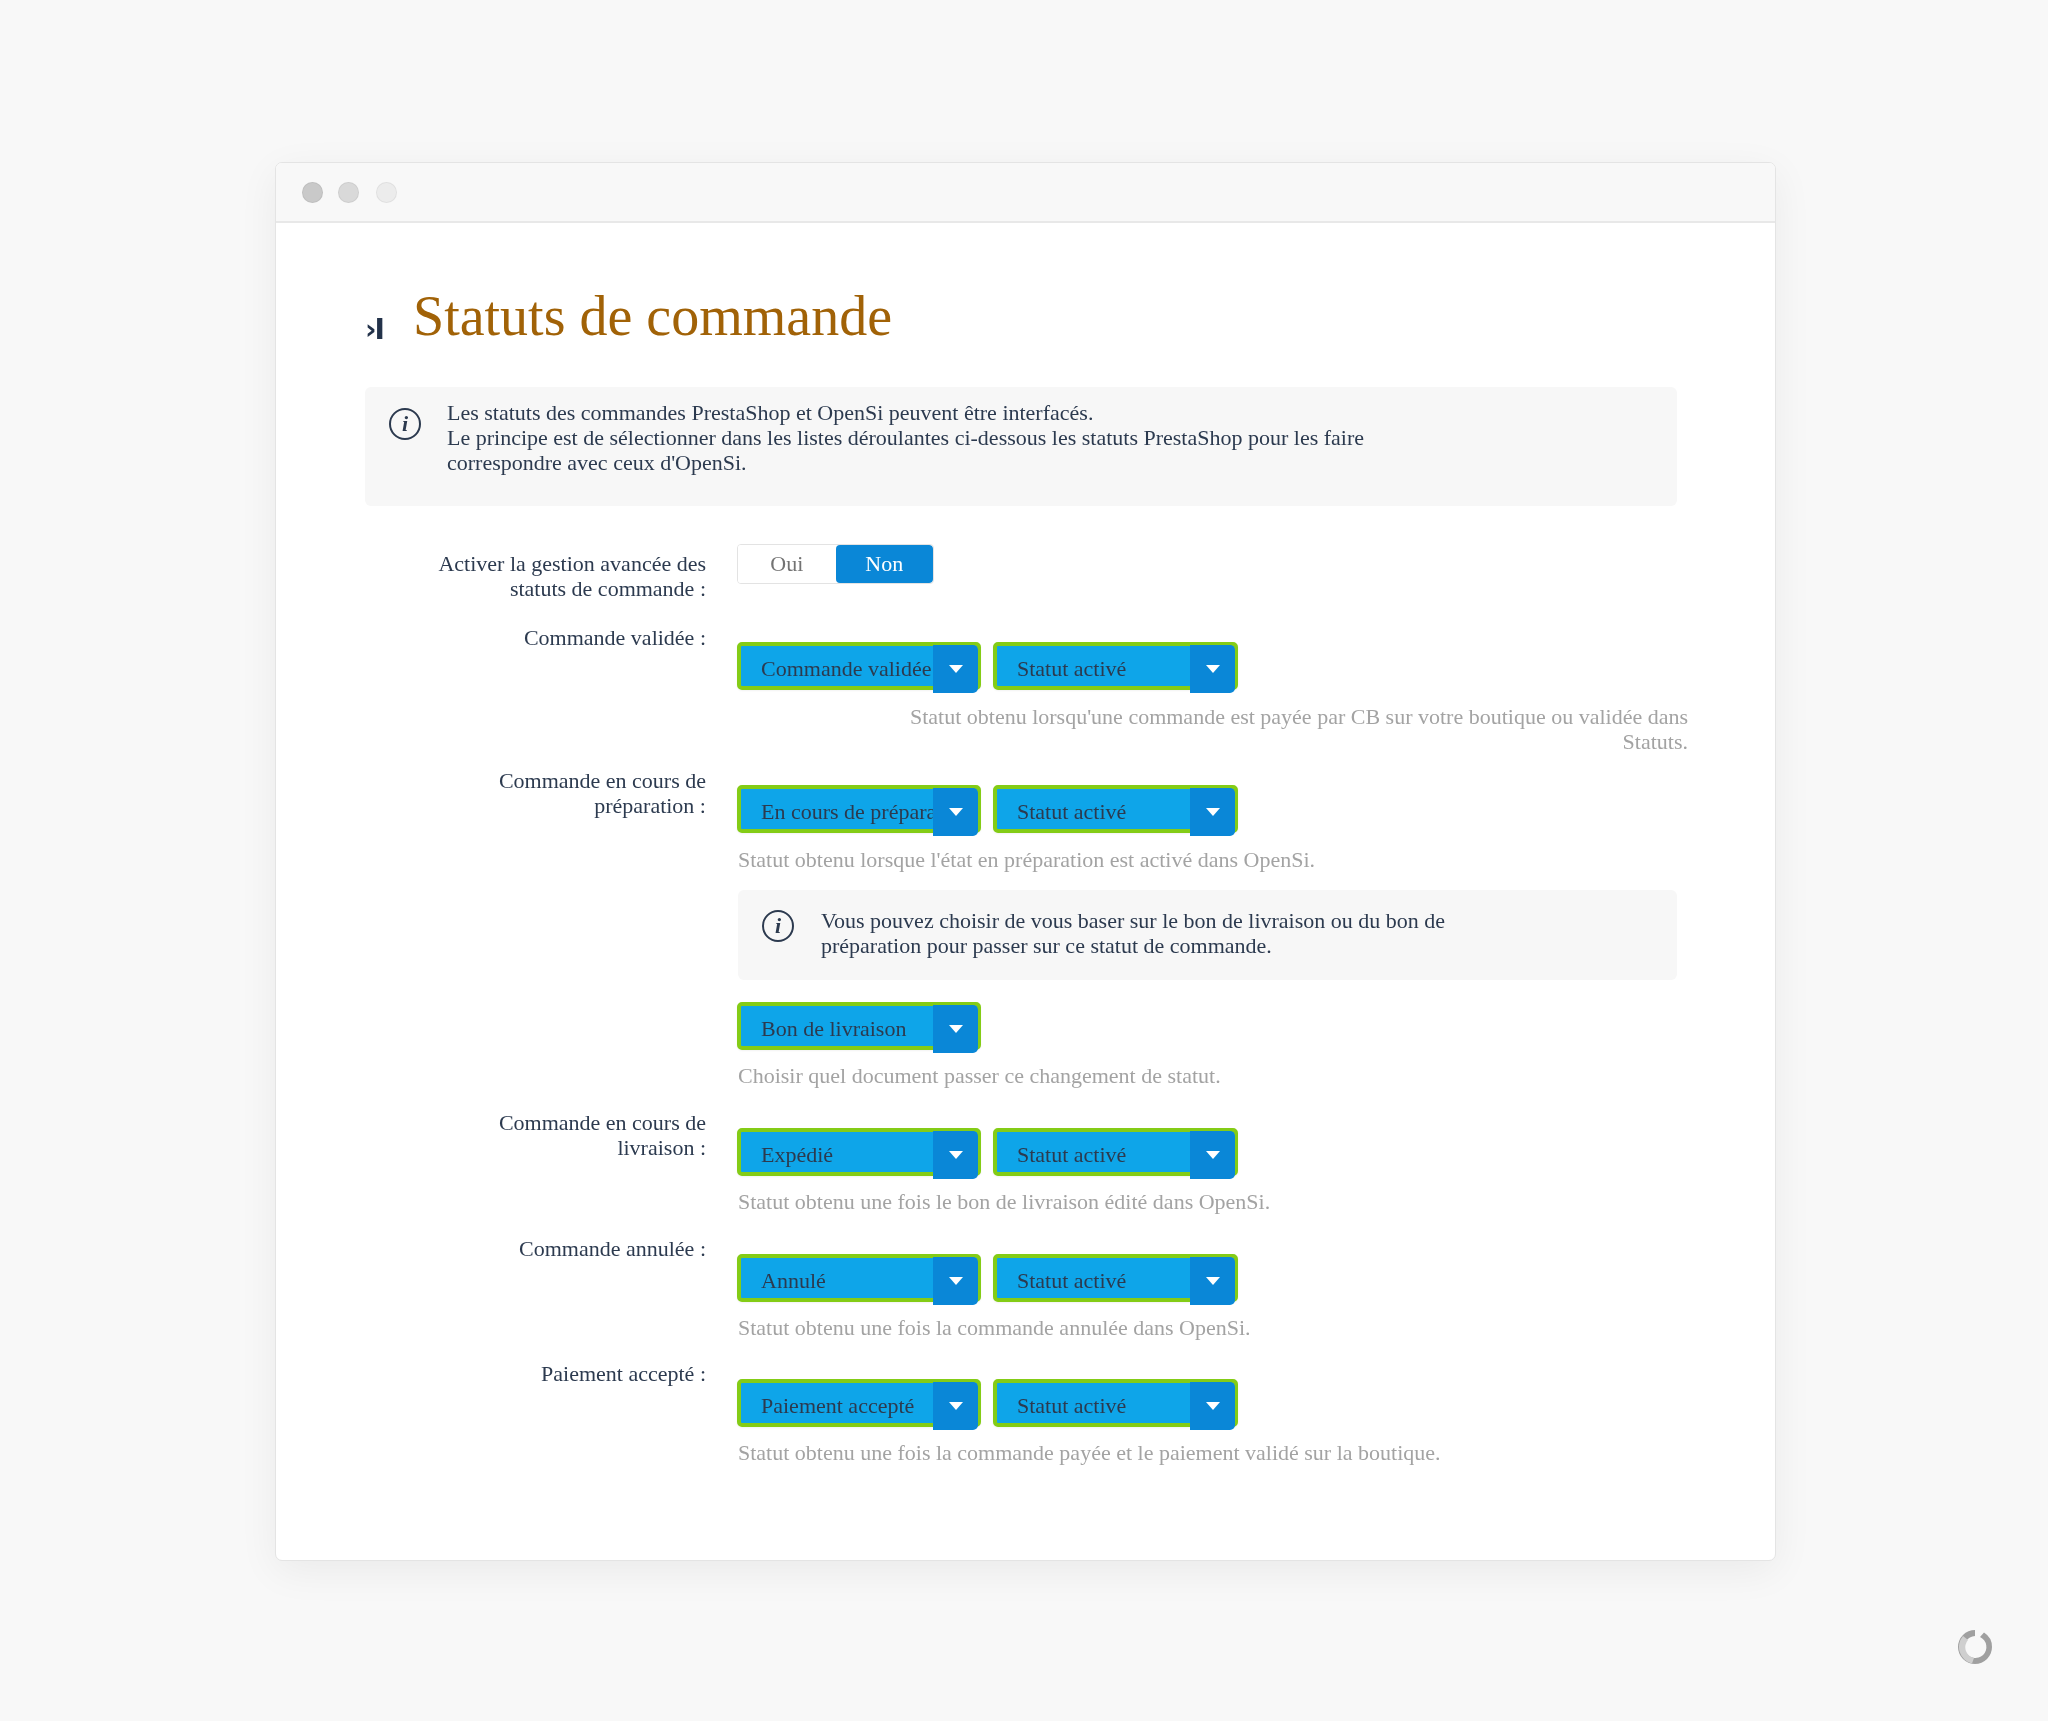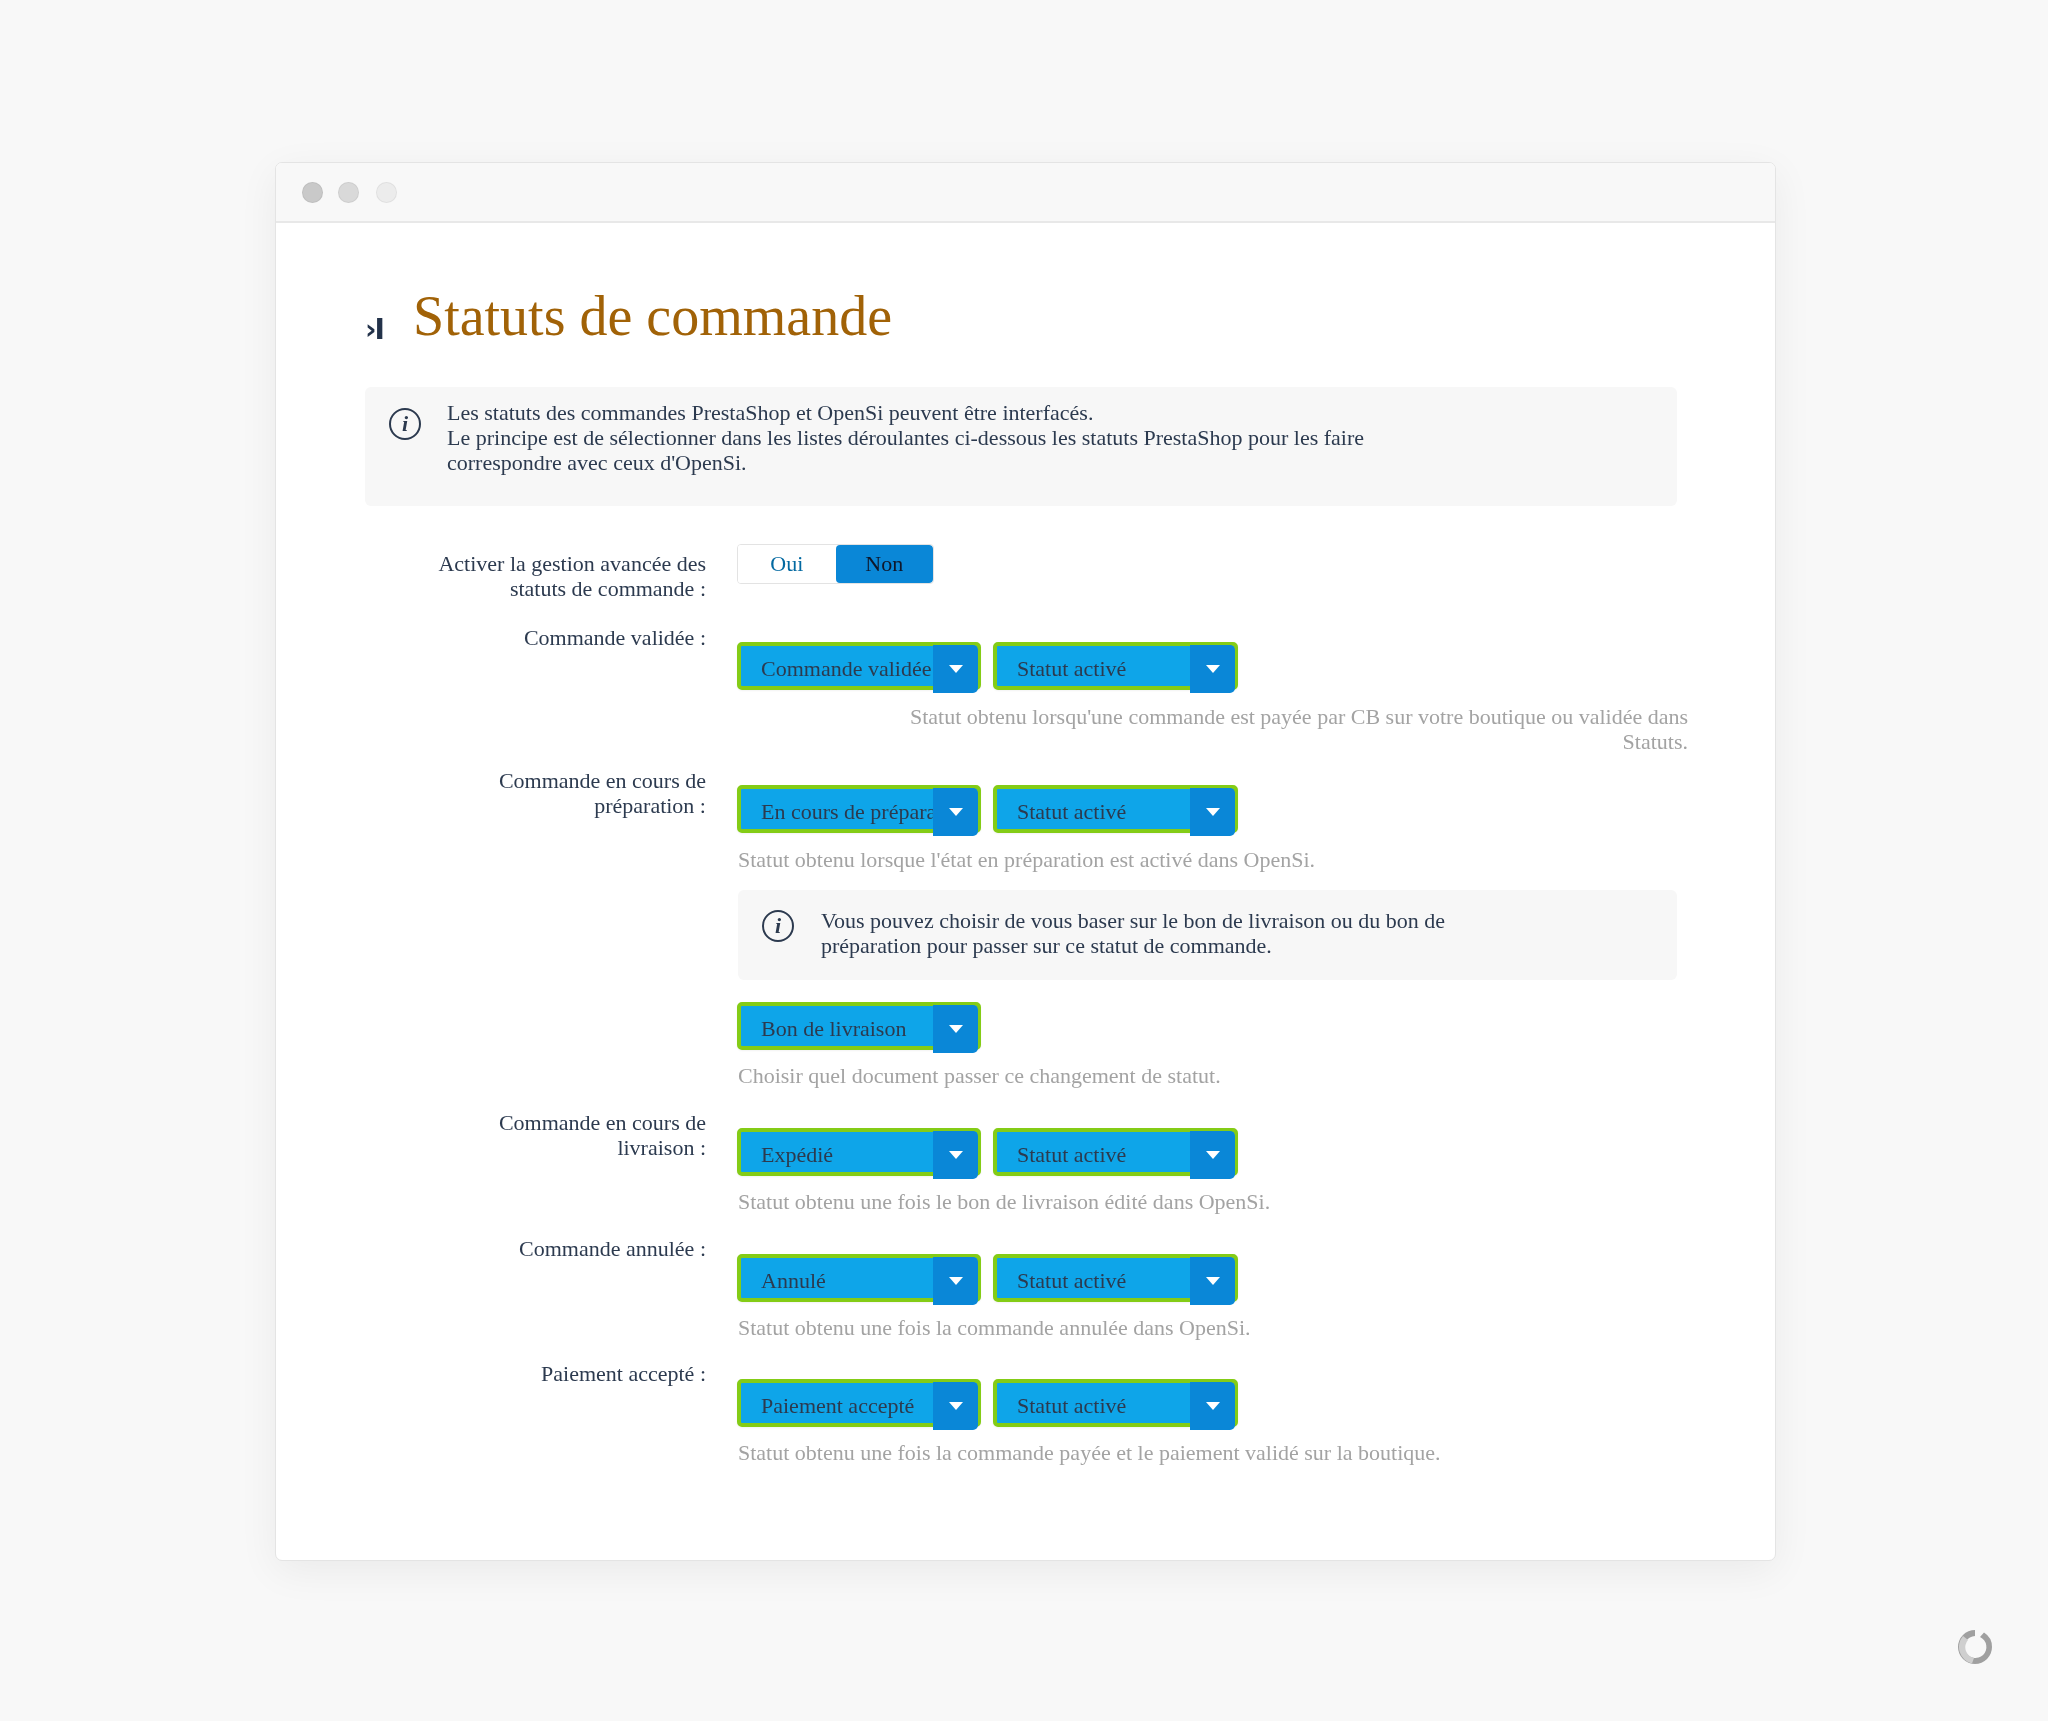--- a/index.html
+++ b/index.html
@@ -17,22 +17,22 @@
 
   .info-box { position:absolute; background:#f7f7f7; border-radius:6px; box-sizing:border-box; }
   .info-icon { position:absolute; width:32px; height:32px; border:2.5px solid #2c3a4f; border-radius:50%; box-sizing:border-box;
                display:flex; align-items:center; justify-content:center; font-style:italic; font-weight:bold; font-size:22px; color:#2c3a4f; }
   .info-text { position:absolute; font-size:22px; line-height:25px; color:#2c3a4f; }
 
   .label { position:absolute; right:1069px; text-align:right; font-size:22px; line-height:25px; color:#2c3a4f; width:360px; }
 
   .toggle { position:absolute; left:461px; top:381px; width:197px; height:40px; display:flex; border-radius:4px; overflow:hidden; border:1px solid #e3e3e3; box-sizing:border-box; }
   .toggle .opt { flex:1; display:flex; align-items:center; justify-content:center; font-size:22px; cursor:pointer; }
-  .toggle .opt.off { background:#fff; color:#0369a1;font-family:Liberation Serif, serif; }
-  .toggle .opt.on { background:#0a87d7; color:#0f172a; border-radius:4px; }
+  .toggle .opt.off { background:#fff; color:#737373;font-family:Liberation Serif, serif; }
+  .toggle .opt.on { background:#0a87d7; color:#ffffff; border-radius:4px; }
 
   .select { position:absolute; height:48px; border:4px solid #84cc16; border-radius:5px; background:#0ea5e9; box-sizing:border-box; box-shadow:0 1px 2px rgba(0,0,0,0.05); cursor:pointer; }
   .select .val { position:absolute; left:20px; top:0; line-height:46px; font-size:22px; color:#2c3a4f; white-space:nowrap; }
   .select .btn { position:absolute; right:-1px; top:-1px; width:45px; height:48px; background:#0a87d7; border-radius:0 5px 5px 0; display:flex; align-items:center; justify-content:center; }
   .caret { width:0; height:0; border-left:7px solid transparent; border-right:7px solid transparent; border-top:8px solid #fff; }
   .sel-a { left:461px; width:244px; }
   .sel-b { left:717px; width:245px; }
 
   .help { position:absolute; left:462px; font-size:22px; line-height:25px; color:#a3a3a3; width:950px; }
 

